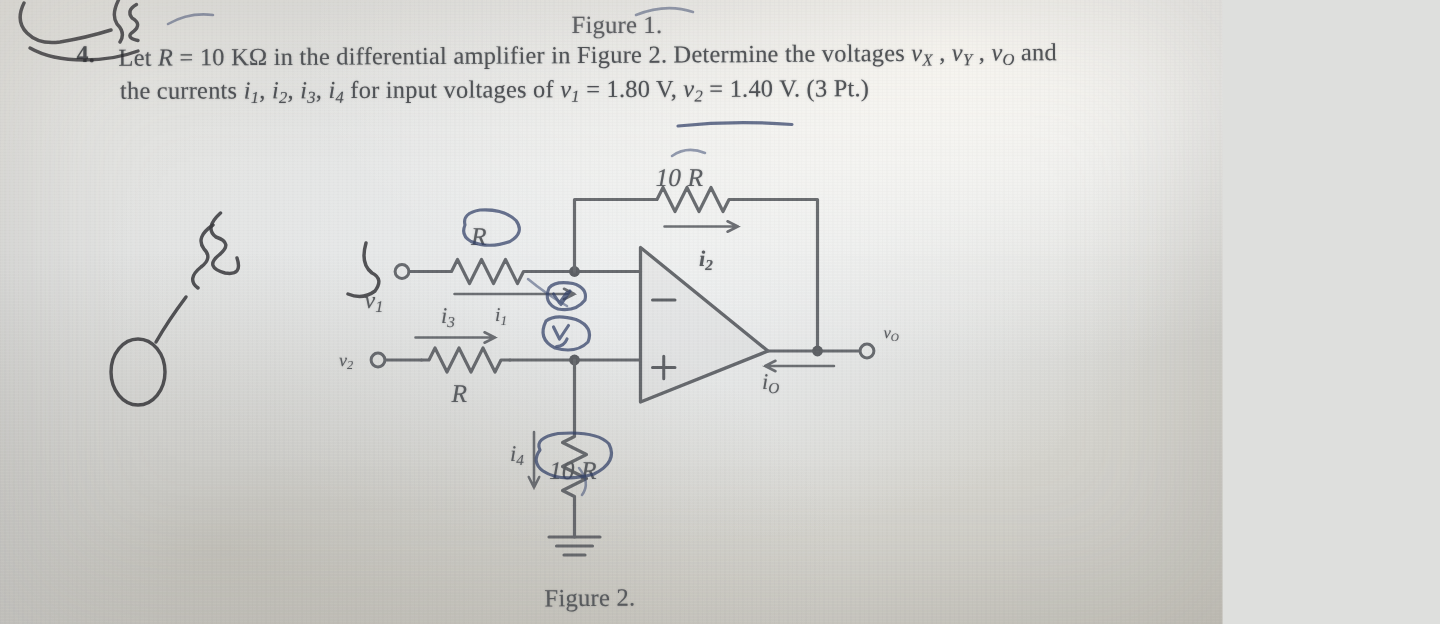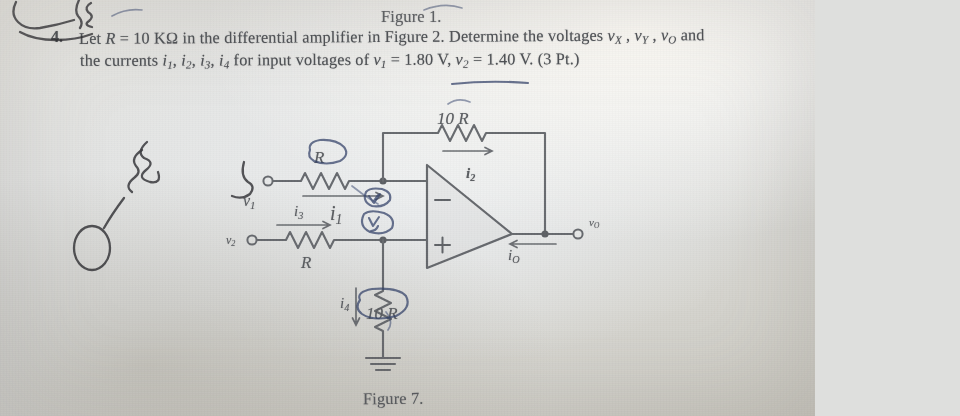--- a/index.html
+++ b/index.html
@@ -96,21 +96,21 @@
     position: absolute;
     color: #5a5d61;
     font-family: "Liberation Serif", serif;
     font-style: italic;
     text-shadow: 0 0 1px rgba(95,97,101,0.5);
     white-space: nowrap;
   }
   #lbl-10r-top { left: 437px; top: 109px; font-size: 17px; }
   #lbl-i2      { left: 466px; top: 165px; font-size: 15px; font-weight: bold; }
   #lbl-r-top   { left: 314px; top: 148px; font-size: 17px; }
-  #lbl-i1      { left: 330px; top: 202px; font-size: 20px; }
+  #lbl-i1      { left: 330px; top: 202px; font-size: 13px; }
   #lbl-i3      { left: 294px; top: 203px; font-size: 15px; }
   #lbl-r-bot   { left: 301px; top: 253px; font-size: 17px; }
   #lbl-v1      { left: 243px; top: 168px; font-size: 16px; margin-top: 24px; }
   #lbl-v2      { left: 226px; top: 233px; font-size: 12px; }
   #lbl-vo      { left: 589px; top: 216px; font-size: 11px; }
   #lbl-io      { left: 508px; top: 247px; font-size: 15px; text-align: right; }
   #lbl-i4      { left: 340px; top: 295px; font-size: 15px; text-align: right; }
   #lbl-10r-bot { left: 366px; top: 304px; font-size: 17px; }
 
   
@@ -184,21 +184,21 @@
 <div id="page">
 
   <div class="prose" id="fig1-caption">Figure 1.</div>
 
   <div class="prose" id="q-number">4.</div>
 
   <div class="prose" id="q-line1">Let <i>R</i> = 10 KΩ in the differential amplifier in Figure 2. Determine the voltages <i>v<span class="sub">X</span></i> , <i>v<span class="sub">Y</span></i> , <i>v<span class="sub">O</span></i> and</div>
 
   <div class="prose" id="q-line2">the currents <i>i<span class="subu">1</span></i>, <i>i<span class="subu">2</span></i>, <i>i<span class="subu">3</span></i>, <i>i<span class="subu">4</span></i> for input voltages of <i>v<span class="subu">1</span></i> = 1.80 V, <i>v<span class="subu">2</span></i> = 1.40 V. (3 Pt.)</div>
 
-  <div class="prose" id="fig2-caption">Figure 7.</div>
+  <div class="prose" id="fig2-caption">Figure 2.</div>
 
   <svg id="circuit" viewBox="0 0 960 416">
 
     <circle class="term" cx="268" cy="181" r="4.6"></circle>
     <path class="wire" d="M273,181 L296,181"></path>
 
     <path class="wire" d="M296,181 L301,181 L305,173 L313,189 L321,173 L329,189 L337,173 L345,189 L349,181 L355,181"></path>
     <path class="wire" d="M355,181 L427,181"></path>
 
     <path class="wire-thin" d="M303,196 L383,196 M376,192.5 L383,196 L376,199.5"></path>

